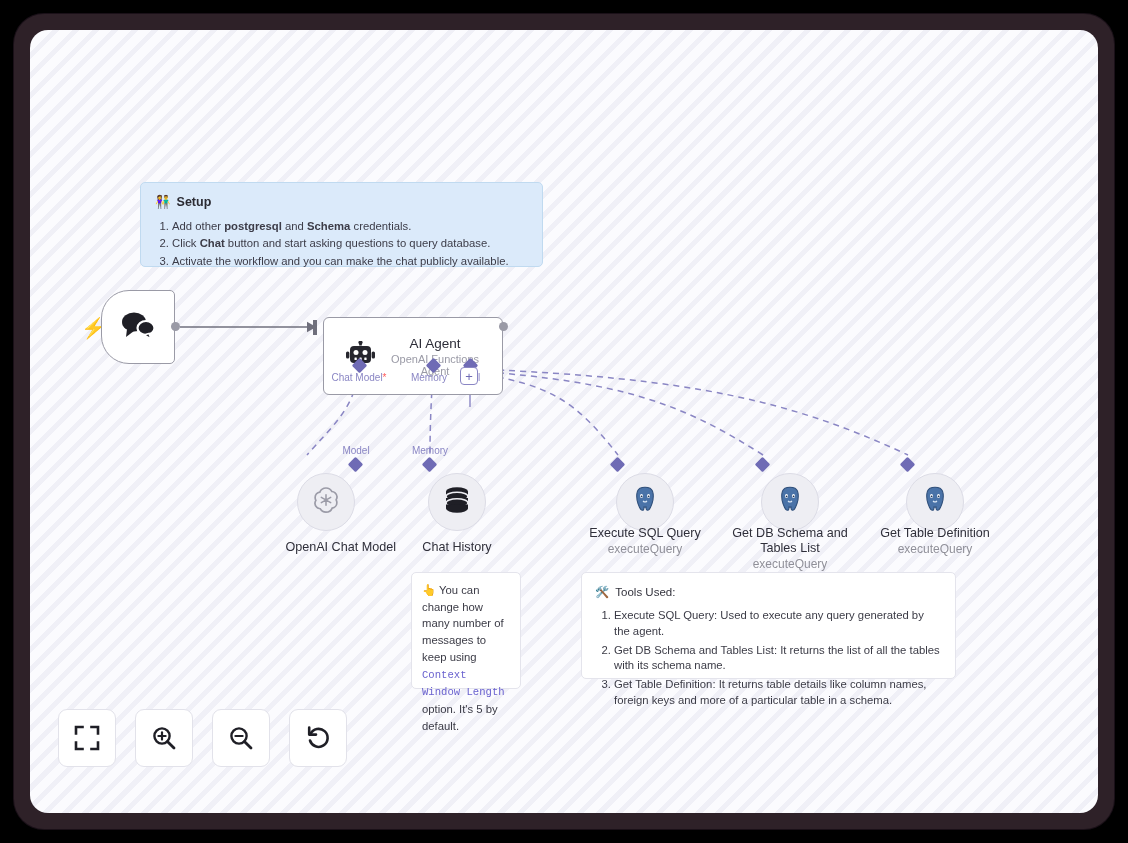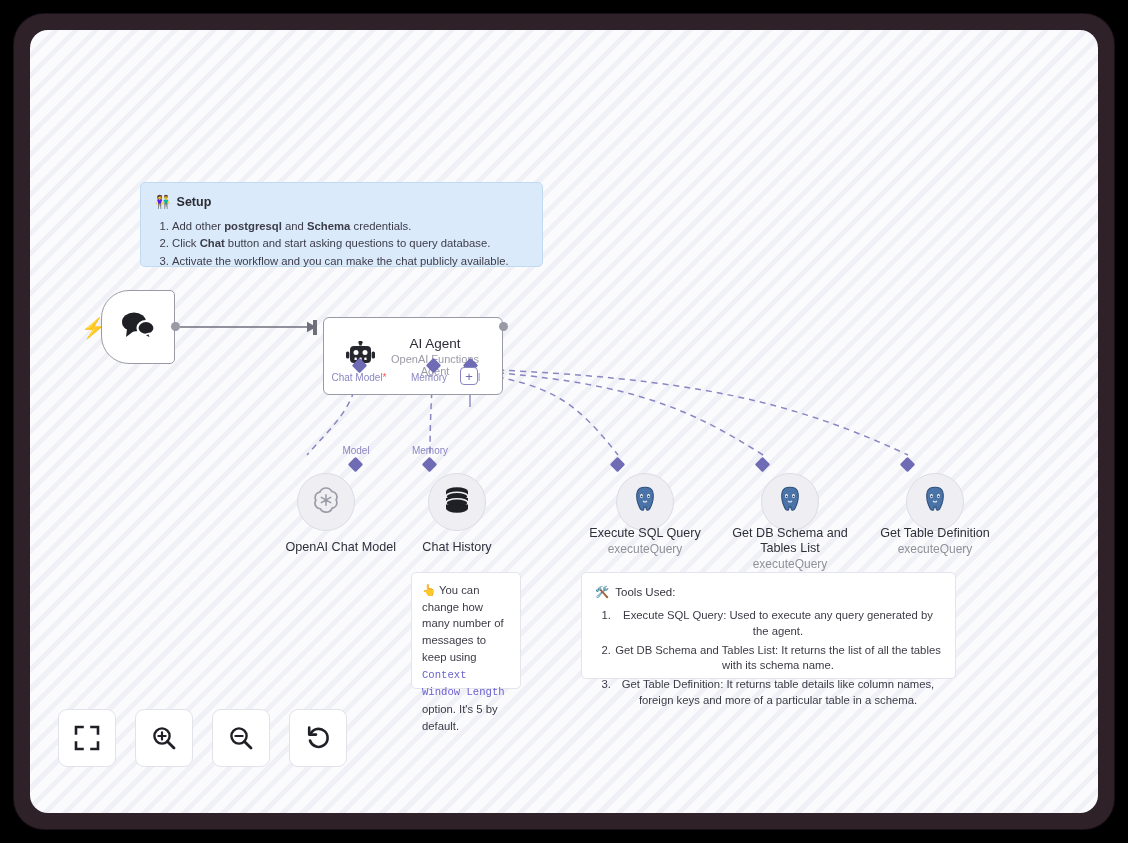--- a/index.html
+++ b/index.html
@@ -67,21 +67,21 @@
     font-size: 11.3px;
     line-height: 1.48;
     color: #3b3b46;
   }
   .note-model  { left: 249px; top: 542px; width: 110px; height: 78px; }
   .note-memory { left: 381px; top: 542px; width: 110px; height: 117px; }
   .note-tools  { left: 551px; top: 542px; width: 375px; height: 107px; padding: 11px 13px; }
   .note-tools .t-title { display: flex; align-items: center; gap: 6px;
                          margin-bottom: 7px; font-size: 11.5px; color: #33333d; }
   .note-tools ol { margin: 0; padding-left: 19px; }
-  .note-tools li { margin-bottom: 3px; line-height: 1.4; text-align: center; }
+  .note-tools li { margin-bottom: 3px; line-height: 1.4; }
   .mono { font-family: "Liberation Mono", monospace; color: #6a62cf; font-size: 10.6px; text-align: right; }
   .pointer { color: #f0a929; }
 
   
   .node-label {
     position: absolute;
     text-align: center;
     font-size: 12.6px;
     color: #2f2f3a;
     line-height: 1.22;

